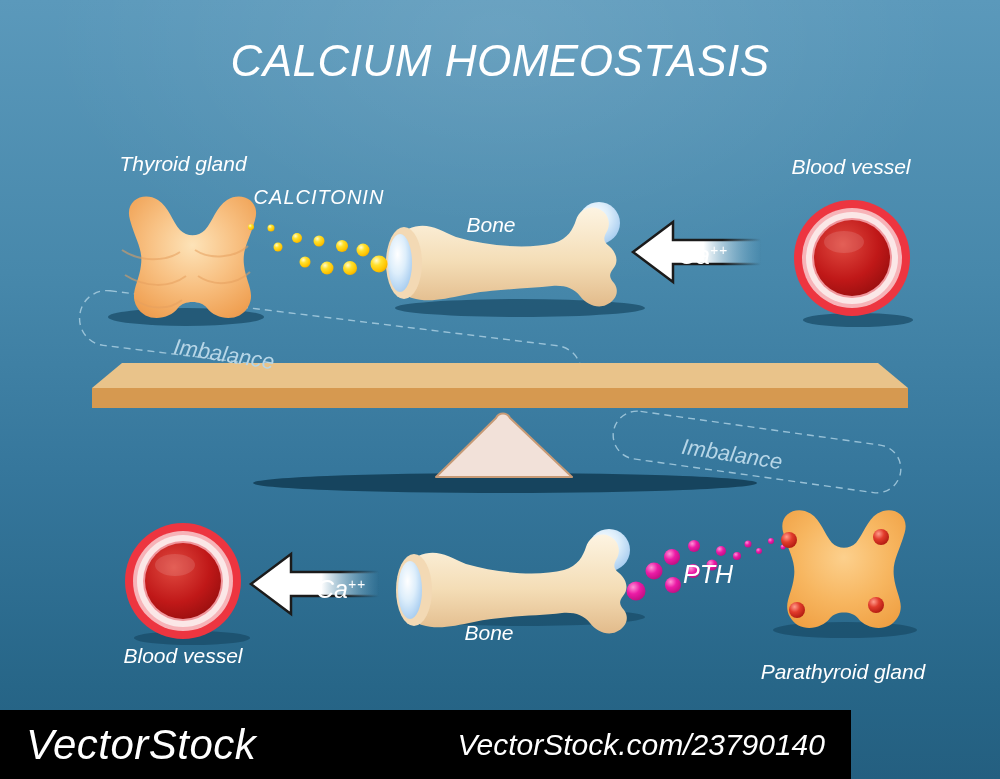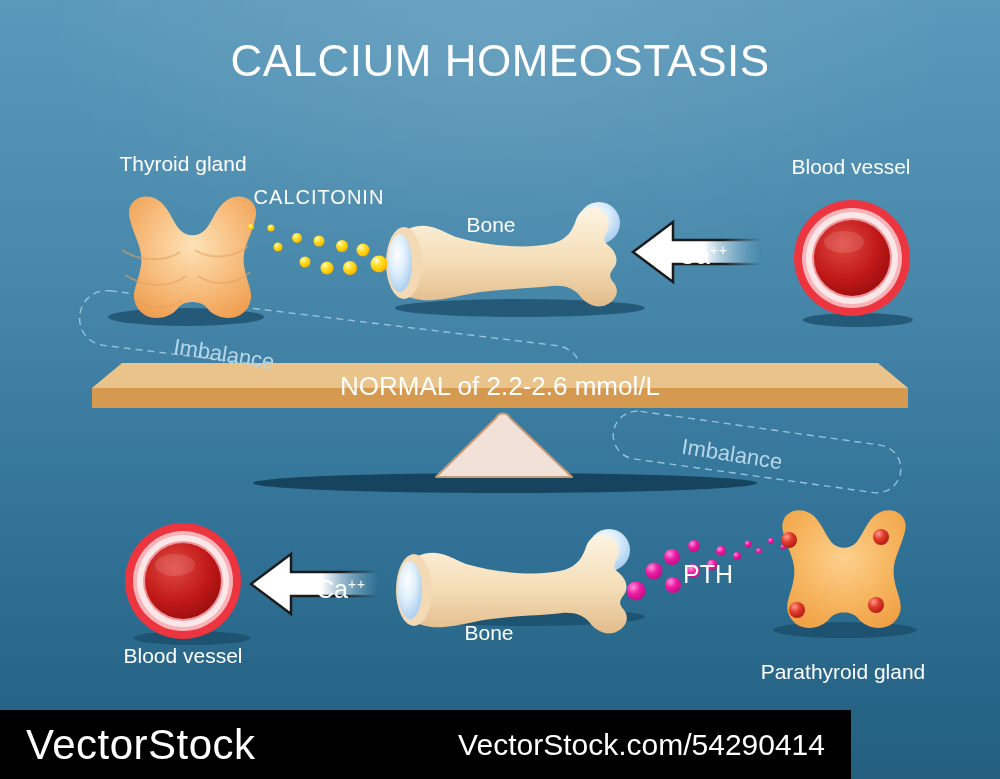--- a/index.html
+++ b/index.html
@@ -2,20 +2,21 @@
 <html><head>
 <meta charset="utf-8">
 <style>
   html,body{margin:0;padding:0;background:#222;}
   .canvas{
     position:relative;width:1000px;height:779px;overflow:hidden;
     font-family:"Liberation Sans",sans-serif;
     background:
       radial-gradient(650px 380px at 50% 4%, rgba(255,255,255,0.10), rgba(255,255,255,0) 70%),
       linear-gradient(180deg,#5b99bb 0%,#4788ab 35%,#36779c 60%,#276688 88%,#245f80 100%);
+    font-style: italic;
   }
   svg{position:absolute;left:0;top:0;}
   .lbl{position:absolute;color:#ffffff;text-align:center;font-size:21px;line-height:1.15;}
   .title{
     position:absolute;left:0;top:36px;width:1000px;text-align:center;
     color:#ffffff;font-size:44px;letter-spacing:0.5px;font-weight:400;
   }
   .caps{font-size:20px;letter-spacing:1px;}
   .ca{font-size:25px;margin-top:48px;}
   .ca sup{font-size:0.55em;letter-spacing:1px;}
@@ -213,29 +214,28 @@
   <div class="title">CALCIUM HOMEOSTASIS</div>
 
   <div class="lbl" style="left:93px;top:152px;width:180px;">Thyroid gland</div>
   <div class="lbl caps" style="left:229px;top:186px;width:180px;">CALCITONIN</div>
   <div class="lbl" style="left:441px;top:213px;width:100px;">Bone</div>
   <div class="lbl ca" style="left:653px;top:193px;width:100px;">
     <span>Ca</span><sup>++</sup>
   </div>
   <div class="lbl" style="left:761px;top:155px;width:180px;">Blood vessel</div>
 
-  <div class="beam-text">NORMAL of 2.2-2.6 mmol/L</div>
   <div class="imbalance" style="left:152px;top:330px;">Imbalance</div>
   <div class="imbalance" style="left:660px;top:430px;">Imbalance</div>
 
   <div class="lbl ca" style="left:291px;top:527px;width:100px;">
     <span>Ca</span><sup>++</sup>
   </div>
   <div class="lbl" style="left:439px;top:621px;width:100px;">Bone</div>
   <div class="lbl" style="left:658px;top:560px;width:100px;font-size:25px;">PTH</div>
   <div class="lbl" style="left:93px;top:644px;width:180px;">Blood vessel</div>
   <div class="lbl" style="left:743px;top:660px;width:200px;">Parathyroid gland</div>
 
   <div class="watermark">
     <span class="wm-brand">VectorStock</span>
-    <span class="wm-credit">VectorStock.com/54290414</span>
+    <span class="wm-credit">VectorStock.com/23790140</span>
   </div>
 </div>
 
 </body></html>

